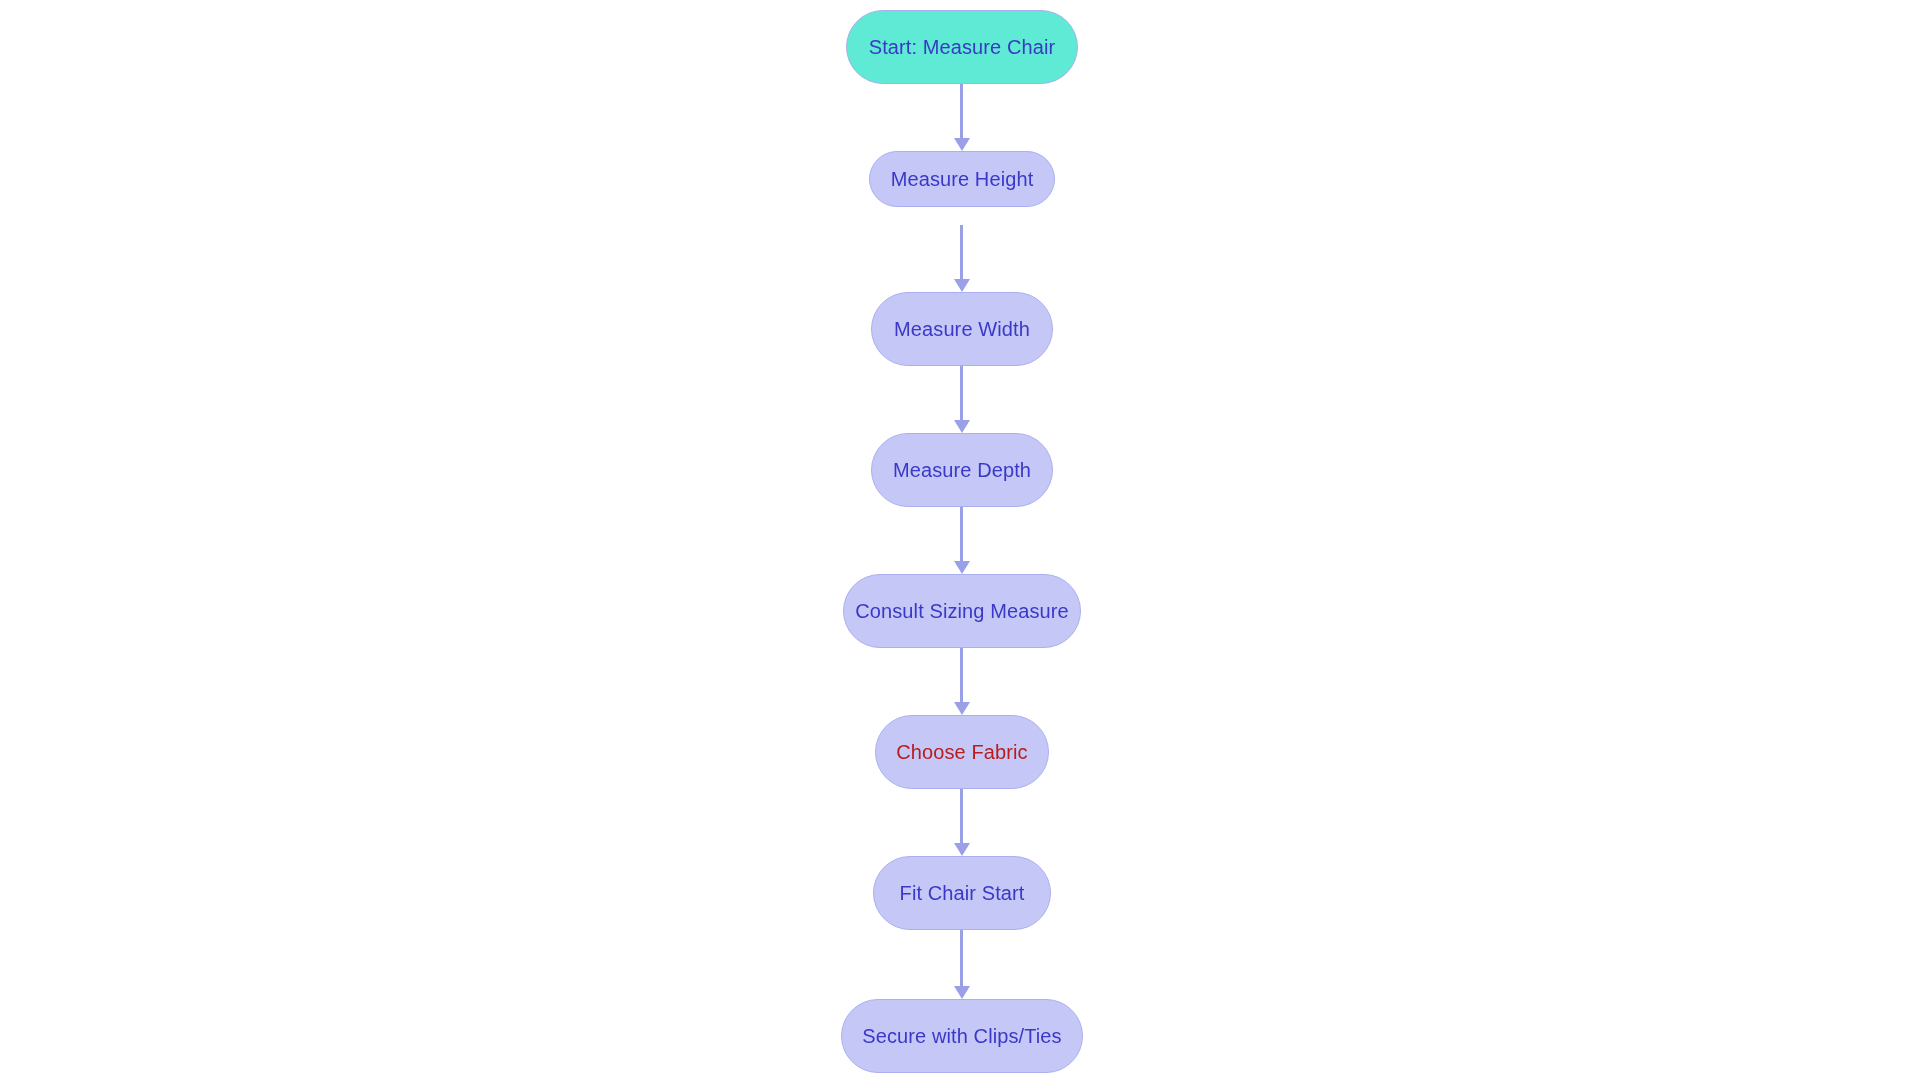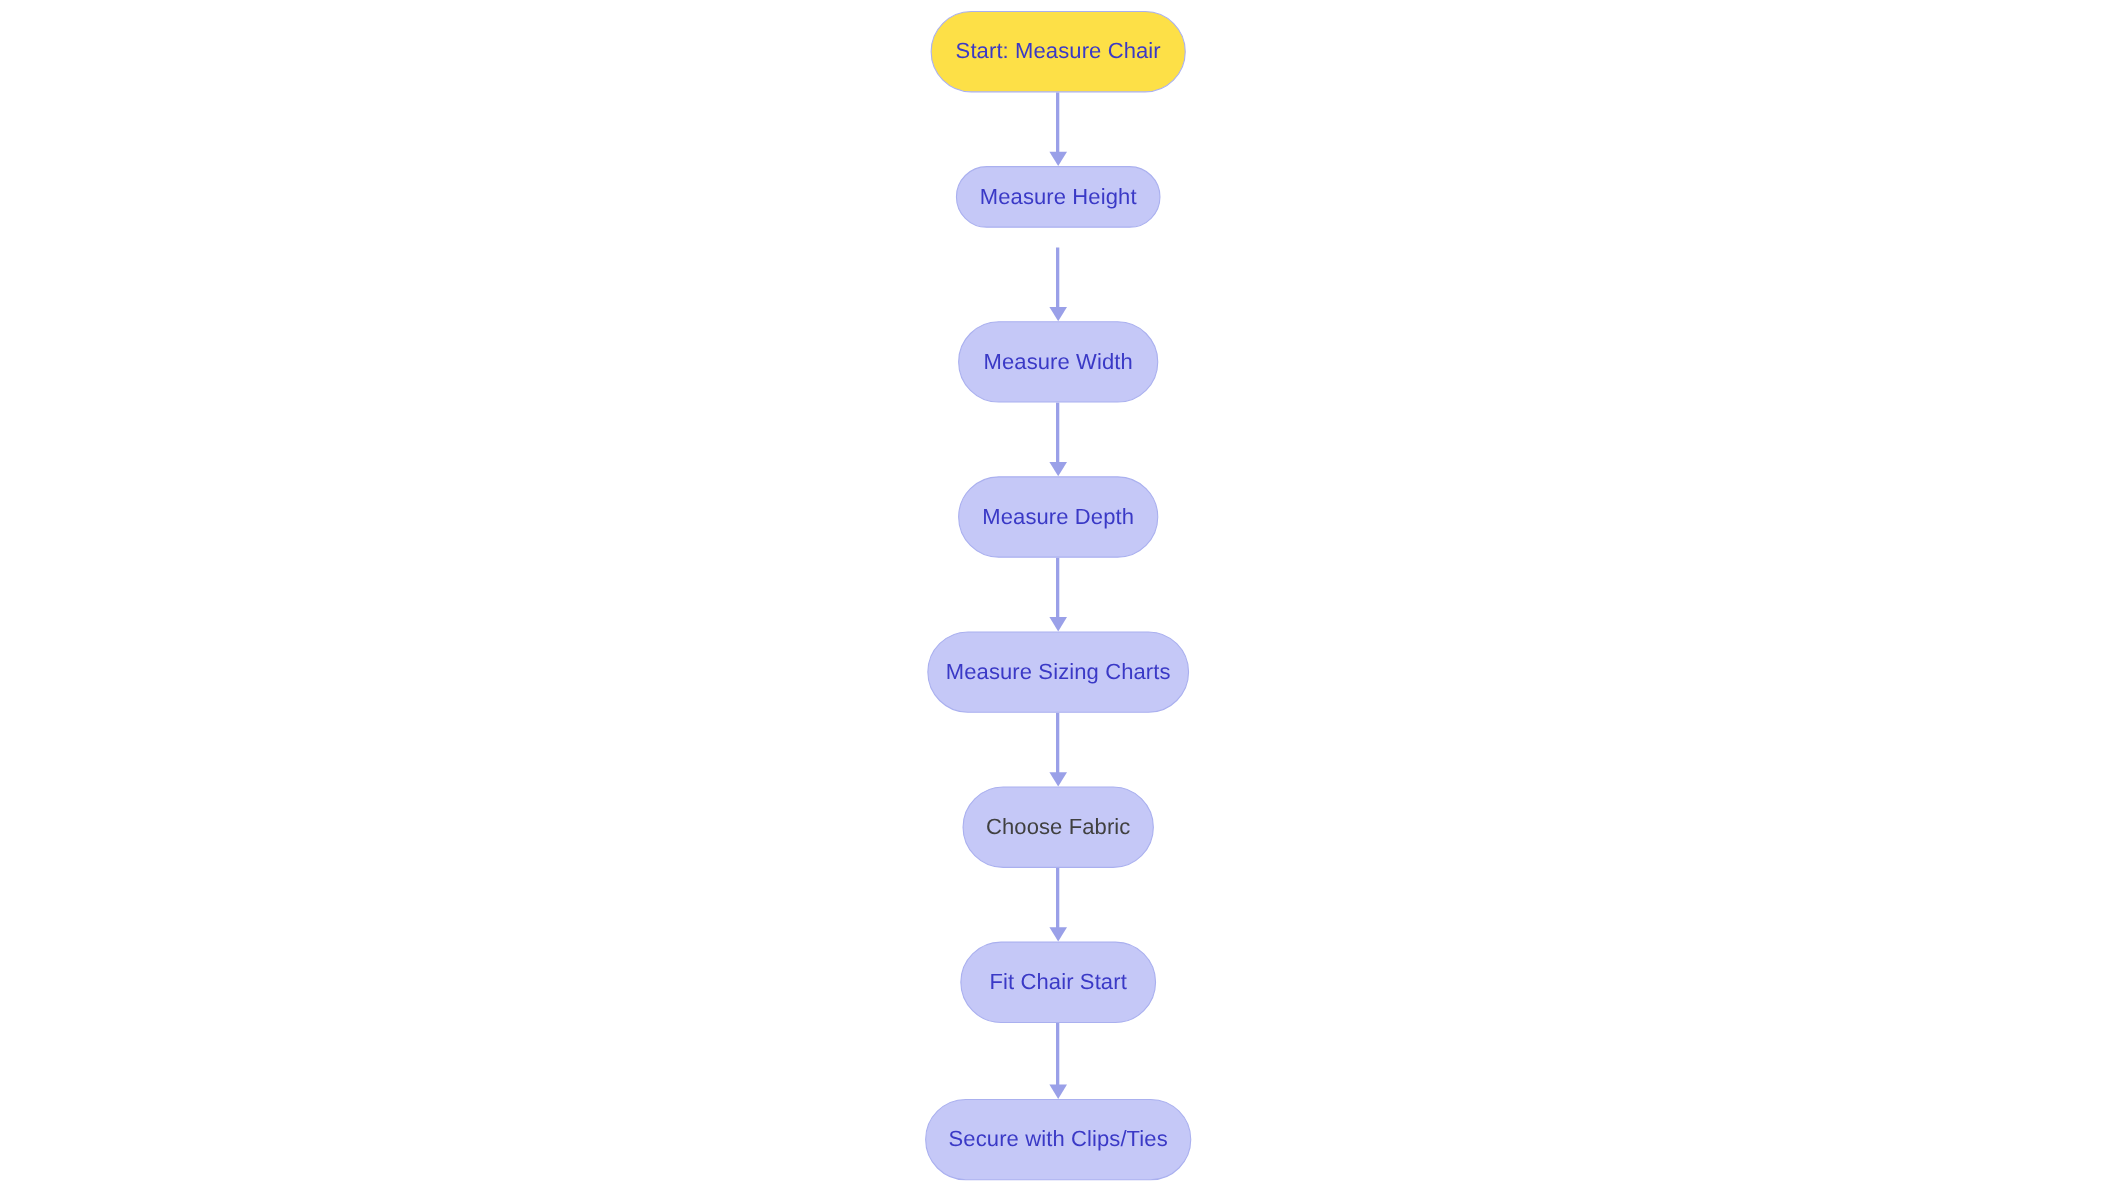--- a/index.html
+++ b/index.html
@@ -104,36 +104,36 @@
     </div>
     <div class="connector" style="left: 947px; top: 789px; height: 67px;">
       <div class="stem" style="height: 55px; background: rgb(154, 160, 232);"></div>
       <div class="head" style="border-top-color: rgb(154, 160, 232);"></div>
     </div>
     <div class="connector" style="left: 947px; top: 930px; height: 69px;">
       <div class="stem" style="height: 57px; background: rgb(154, 160, 232);"></div>
       <div class="head" style="border-top-color: rgb(154, 160, 232);"></div>
     </div>
 
-    <div class="node" style="width: 232px; height: 74px; left: 846px; top: 10px; background: #fde047; border-color: rgb(170, 176, 239); color: rgb(58, 57, 198); text-align: right;">
+    <div class="node" style="width: 232px; height: 74px; left: 846px; top: 10px; background: #5eead4; border-color: rgb(170, 176, 239); color: rgb(58, 57, 198); text-align: right;">
       <span class="node-label">Start: Measure Chair</span>
     </div>
     <div class="node" style="width: 186px; height: 56px; left: 869px; top: 151px; background: rgb(197, 200, 247); border-color: rgb(170, 176, 239); color: rgb(58, 57, 198);">
       <span class="node-label">Measure Height</span>
     </div>
     <div class="node" style="width: 182px; height: 74px; left: 871px; top: 433px; background: rgb(197, 200, 247); border-color: rgb(170, 176, 239); color: rgb(58, 57, 198);">
       <span class="node-label">Measure Depth</span>
     </div>
     <div class="node" style="width: 182px; height: 74px; left: 871px; top: 292px; background: rgb(197, 200, 247); border-color: rgb(170, 176, 239); color: rgb(58, 57, 198);">
       <span class="node-label">Measure Width</span>
     </div>
     <div class="node" style="width: 238px; height: 74px; left: 843px; top: 574px; background: rgb(197, 200, 247); border-color: rgb(170, 176, 239); color: rgb(58, 57, 198);">
-      <span class="node-label">Measure Sizing Charts</span>
+      <span class="node-label">Consult Sizing Measure</span>
     </div>
-    <div class="node" style="width: 174px; height: 74px; left: 875px; top: 715px; background: rgb(197, 200, 247); border-color: rgb(170, 176, 239); color: #404040;">
+    <div class="node" style="width: 174px; height: 74px; left: 875px; top: 715px; background: rgb(197, 200, 247); border-color: rgb(170, 176, 239); color: #b91c1c;">
       <span class="node-label">Choose Fabric</span>
     </div>
     <div class="node" style="width: 178px; height: 74px; left: 873px; top: 856px; background: rgb(197, 200, 247); border-color: rgb(170, 176, 239); color: rgb(58, 57, 198);">
       <span class="node-label">Fit Chair Start</span>
     </div>
     <div class="node" style="width: 242px; height: 74px; left: 841px; top: 999px; background: rgb(197, 200, 247); border-color: rgb(170, 176, 239); color: rgb(58, 57, 198);">
       <span class="node-label">Secure with Clips/Ties</span>
     </div>
 
   </div>

